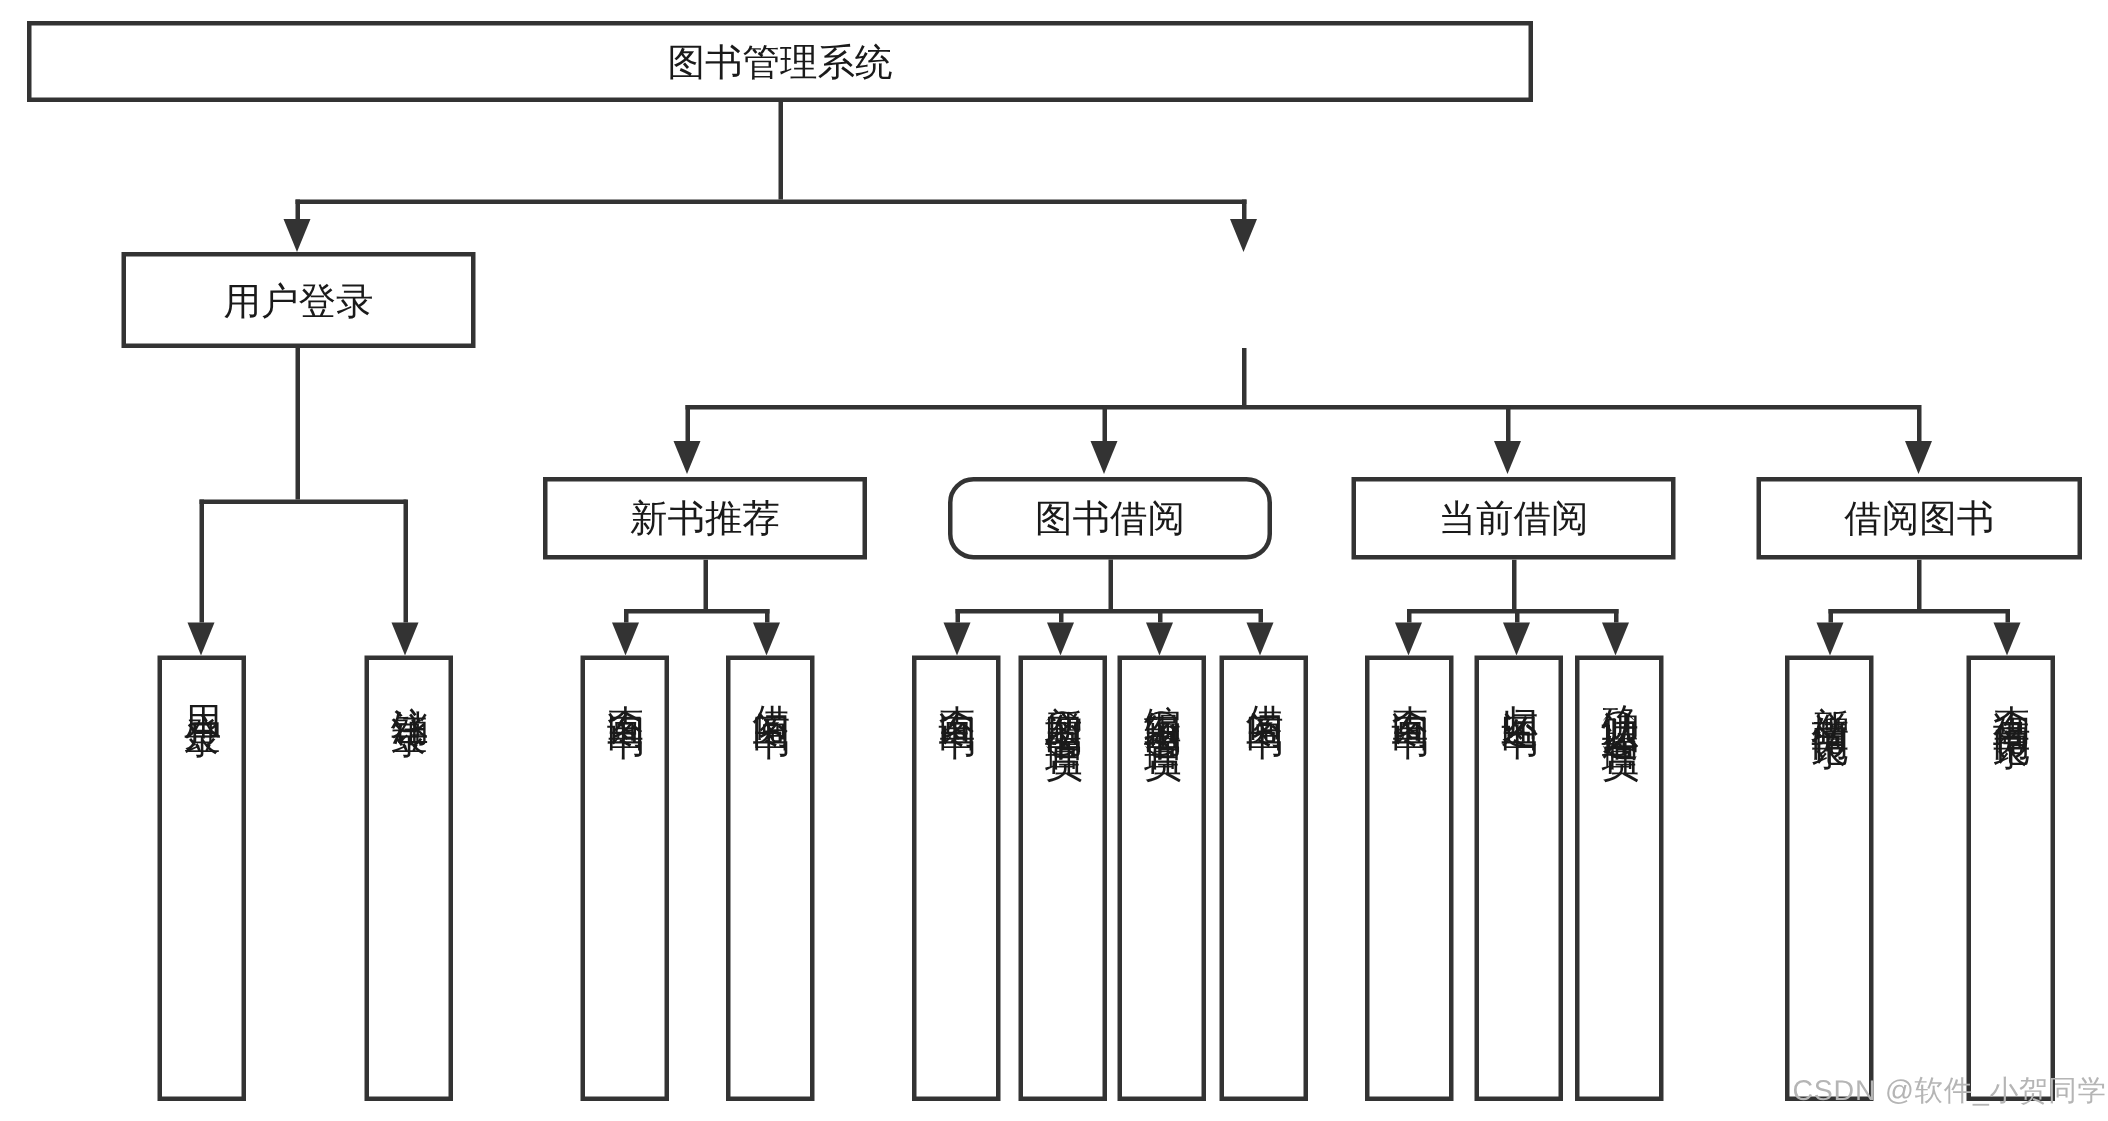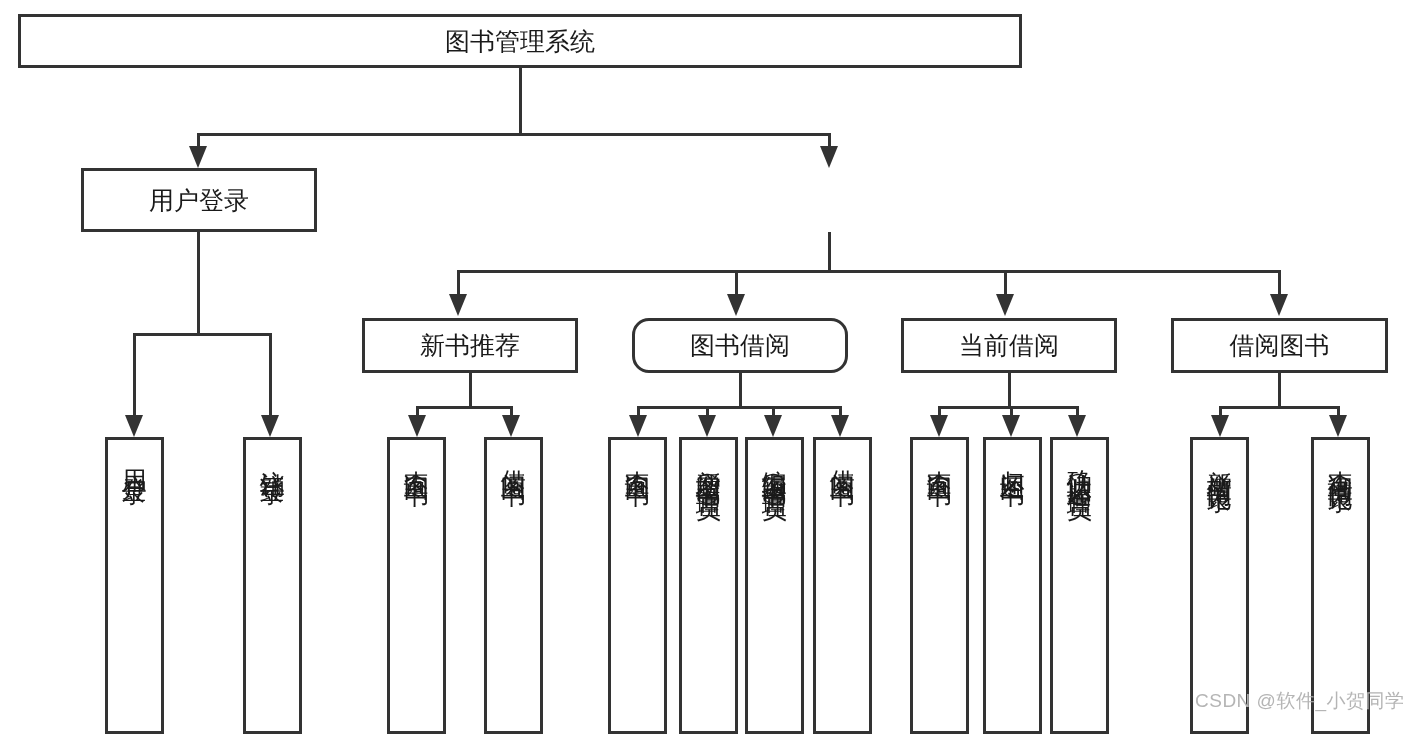--- a/index.html
+++ b/index.html
@@ -183,15 +183,15 @@
   <div class="node leaf" style="left:1050px; top:437px; width:59px; height:297px;">
     <span class="vtext">确认归还（管理员）</span>
   </div>
   <div class="node leaf" style="left:1190px; top:437px; width:59px; height:297px;">
     <span class="vtext">新增借阅记录</span>
   </div>
   <div class="node leaf" style="left:1311px; top:437px; width:59px; height:297px;">
     <span class="vtext">查询借阅记录</span>
   </div>
 
-  <div id="watermark" style="left:1195px; top:688px;">CSDN @软件_小贺同学</div>
+  <div id="watermark" style="left:1195px; top:714px;">CSDN @软件_小贺同学</div>
 
 </div>
 
 </body></html>

